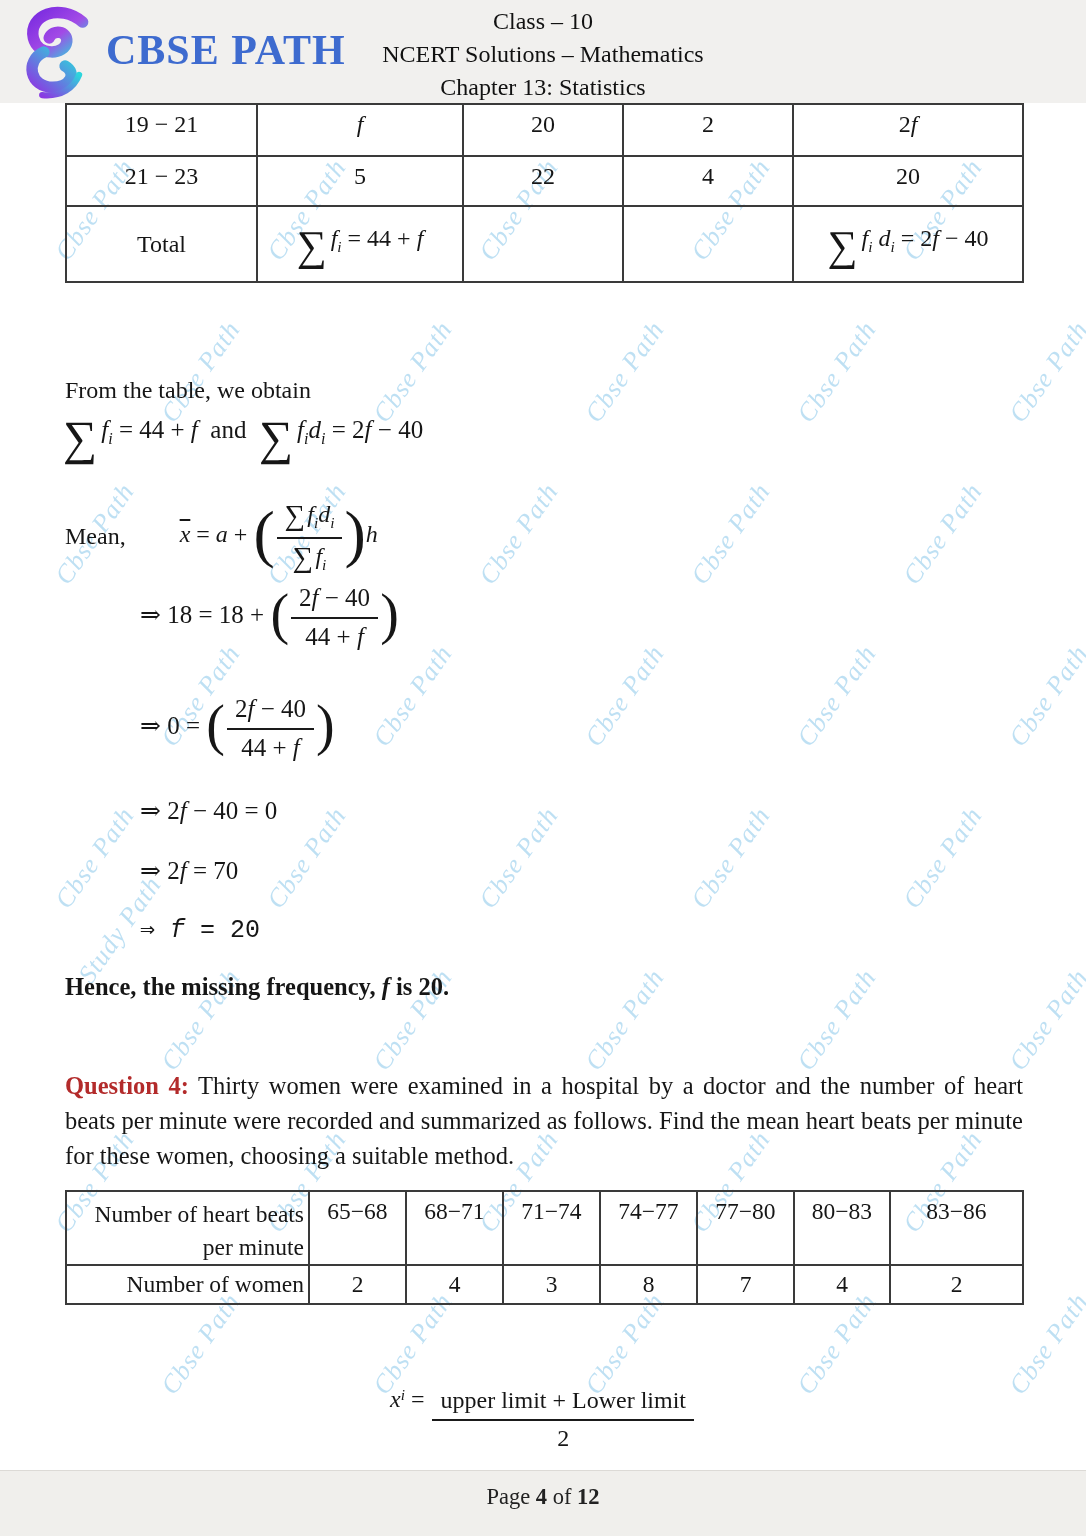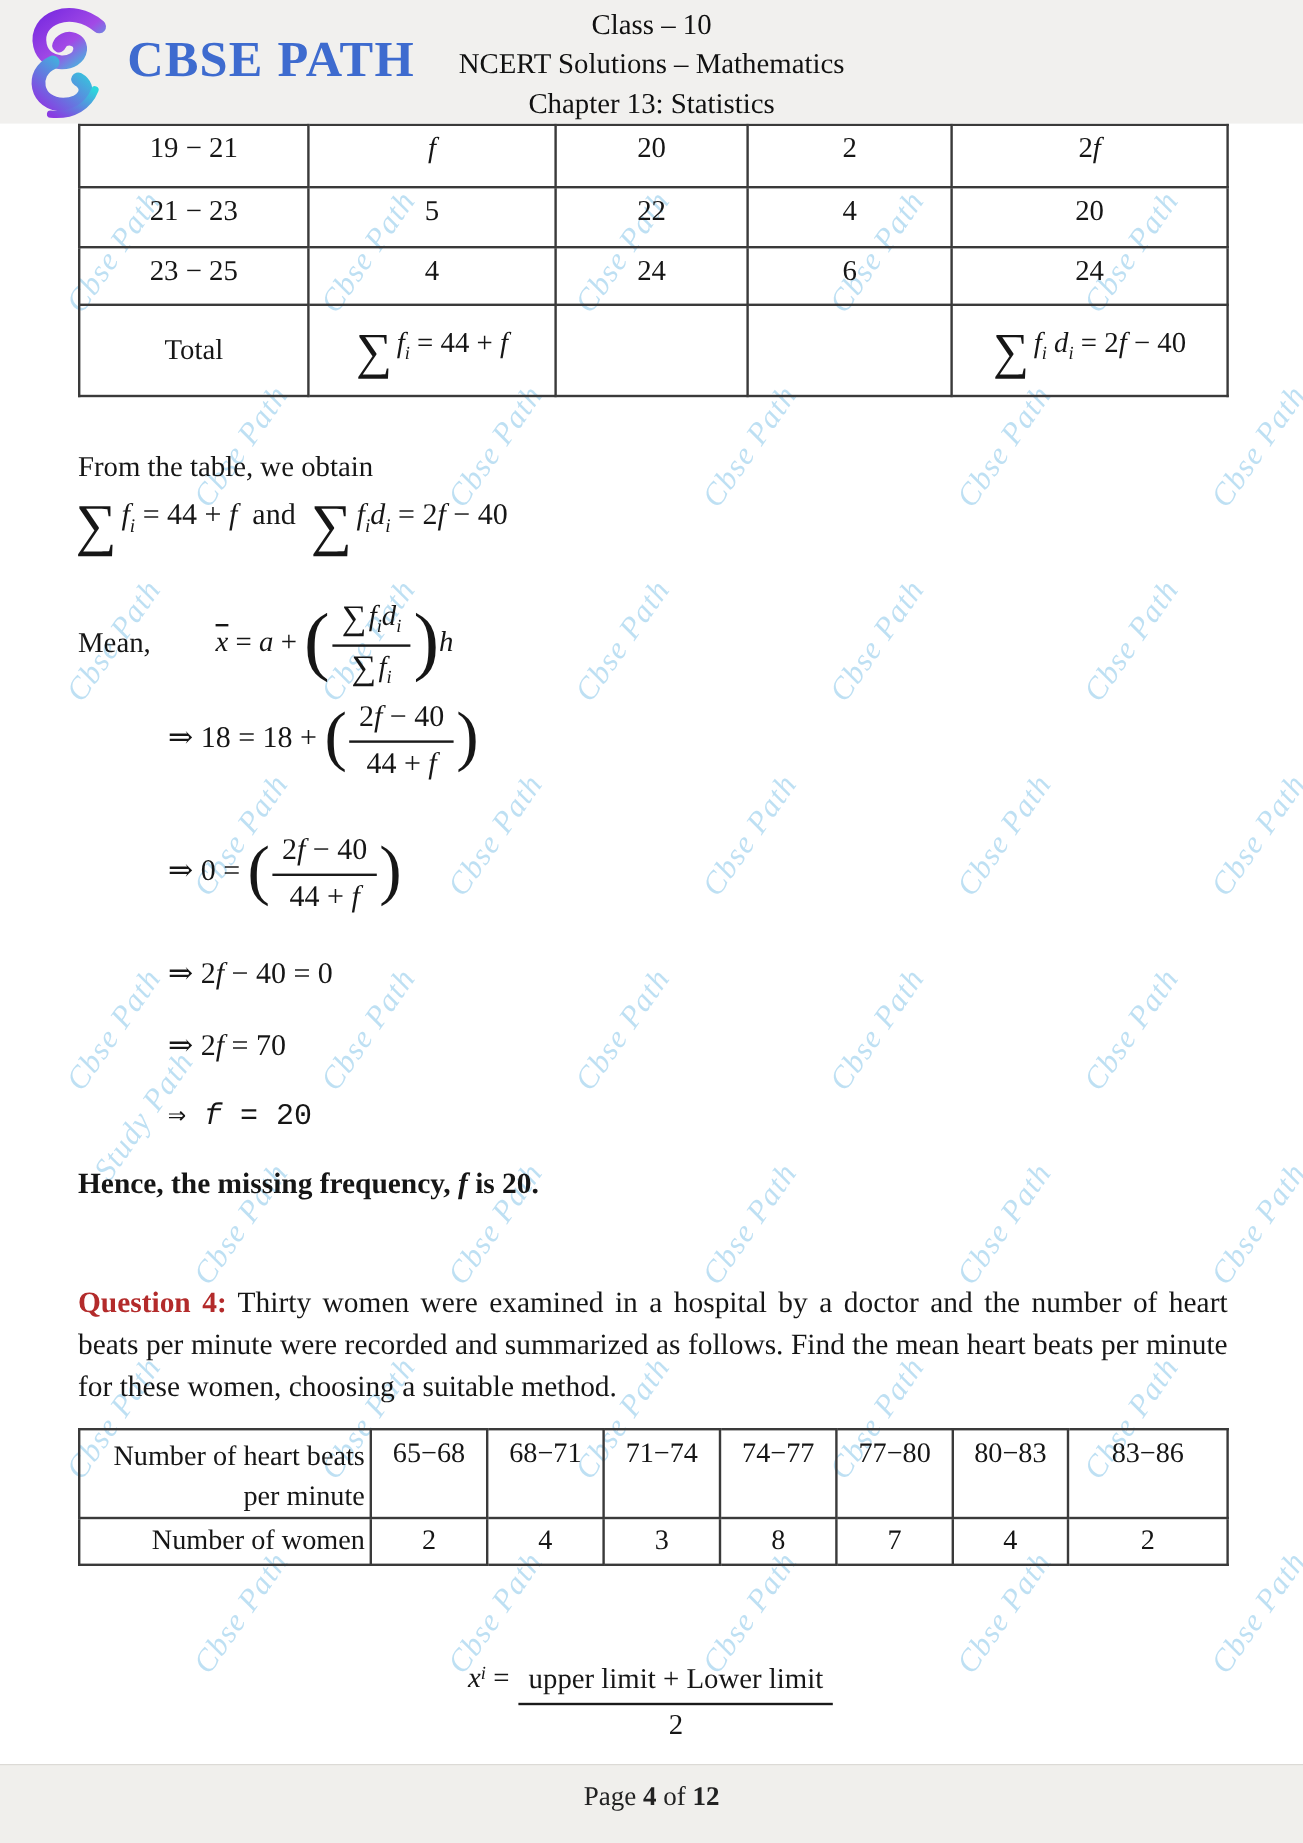--- a/index.html
+++ b/index.html
@@ -162,27 +162,20 @@
         <td><span class="mt">2</span></td>
         <td><span class="mt">2</span><span class="mi">f</span></td>
       </tr>
       <tr class="r2">
         <td><span class="mt">21 − 23</span></td>
         <td><span class="mt">5</span></td>
         <td><span class="mt">22</span></td>
         <td><span class="mt">4</span></td>
         <td><span class="mt">20</span></td>
       </tr>
-      <tr class="r3">
-        <td><span class="mt">23 − 25</span></td>
-        <td><span class="mt">4</span></td>
-        <td><span class="mt">24</span></td>
-        <td><span class="mt">6</span></td>
-        <td><span class="mt">24</span></td>
-      </tr>
       <tr class="total">
         <td>Total</td>
         <td class="sum-cell"><span class="msum">∑</span><span class="mi">f</span><sub class="msub">i</sub><span class="mt"> = 44 + </span><span class="mi">f</span></td>
         <td></td>
         <td></td>
         <td class="sum-cell"><span class="msum">∑</span><span class="mi">f</span><sub class="msub">i</sub><span class="mt"> </span><span class="mi">d</span><sub class="msub">i</sub><span class="mt"> = 2</span><span class="mi">f</span><span class="mt"> − 40</span></td>
       </tr>
     </tbody>
       </table>
 

